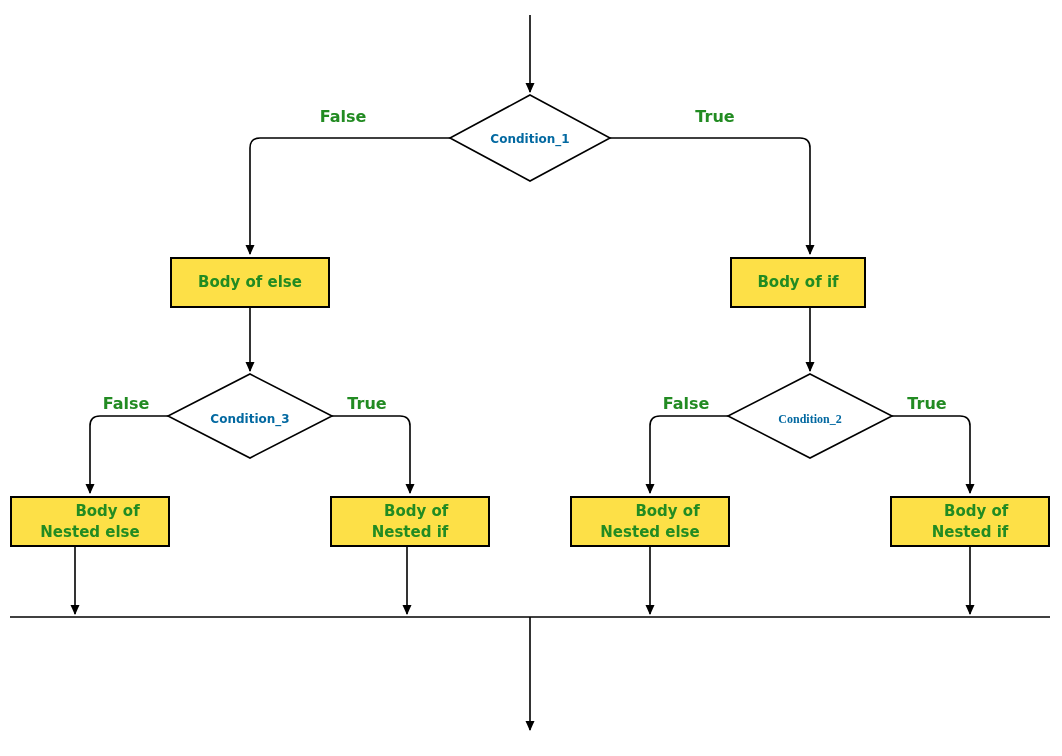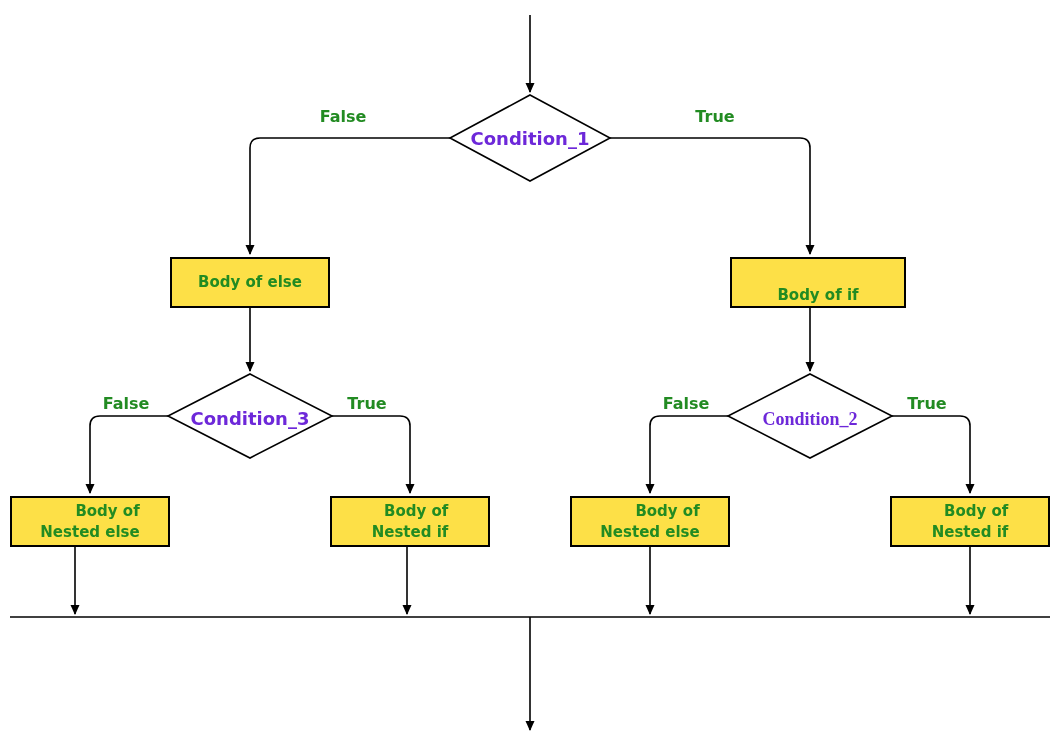--- a/index.html
+++ b/index.html
@@ -23,23 +23,23 @@
     text-align: center;
     color: #228B22;
     font-weight: bold;
     font-size: 15px;
     line-height: 21px;
   }
   .pbox .line { display: block; text-align: right; }
   .dtext {
     position: absolute;
     text-align: center;
-    color: #6d28d9;
+    color: #0369a1;
     font-weight: bold;
-    font-size: 18px;
+    font-size: 12px;
     line-height: 20px;
   }
   .blabel {
     position: absolute;
     text-align: center;
     color: #228B22;
     font-weight: bold;
     font-size: 16px;
     line-height: 17px;
   }
@@ -84,21 +84,21 @@
   <div class="blabel" style="left:303px; top:108px; width:80px;">False</div>
   <div class="blabel" style="left:675px; top:108px; width:80px;">True</div>
   <div class="blabel" style="left:86px; top:395px; width:80px;">False</div>
   <div class="blabel" style="left:327px; top:395px; width:80px;">True</div>
   <div class="blabel" style="left:646px; top:395px; width:80px;">False</div>
   <div class="blabel" style="left:887px; top:395px; width:80px;">True</div>
 
   <div class="pbox" style="left:170px; top:257px; width:160px; height:51px;">
     <span>Body of else</span>
   </div>
-  <div class="pbox" style="left:730px; top:257px; width:176px; height:51px;align-items:flex-end;">
+  <div class="pbox" style="left:730px; top:257px; width:136px; height:51px;">
     <span>Body of if</span>
   </div>
 
   <div class="pbox" style="left:10px; top:496px; width:160px; height:51px;">
     <span>
       <span class="line">Body of</span>
       <span class="line">Nested else</span>
     </span>
   </div>
   <div class="pbox" style="left:330px; top:496px; width:160px; height:51px;">

